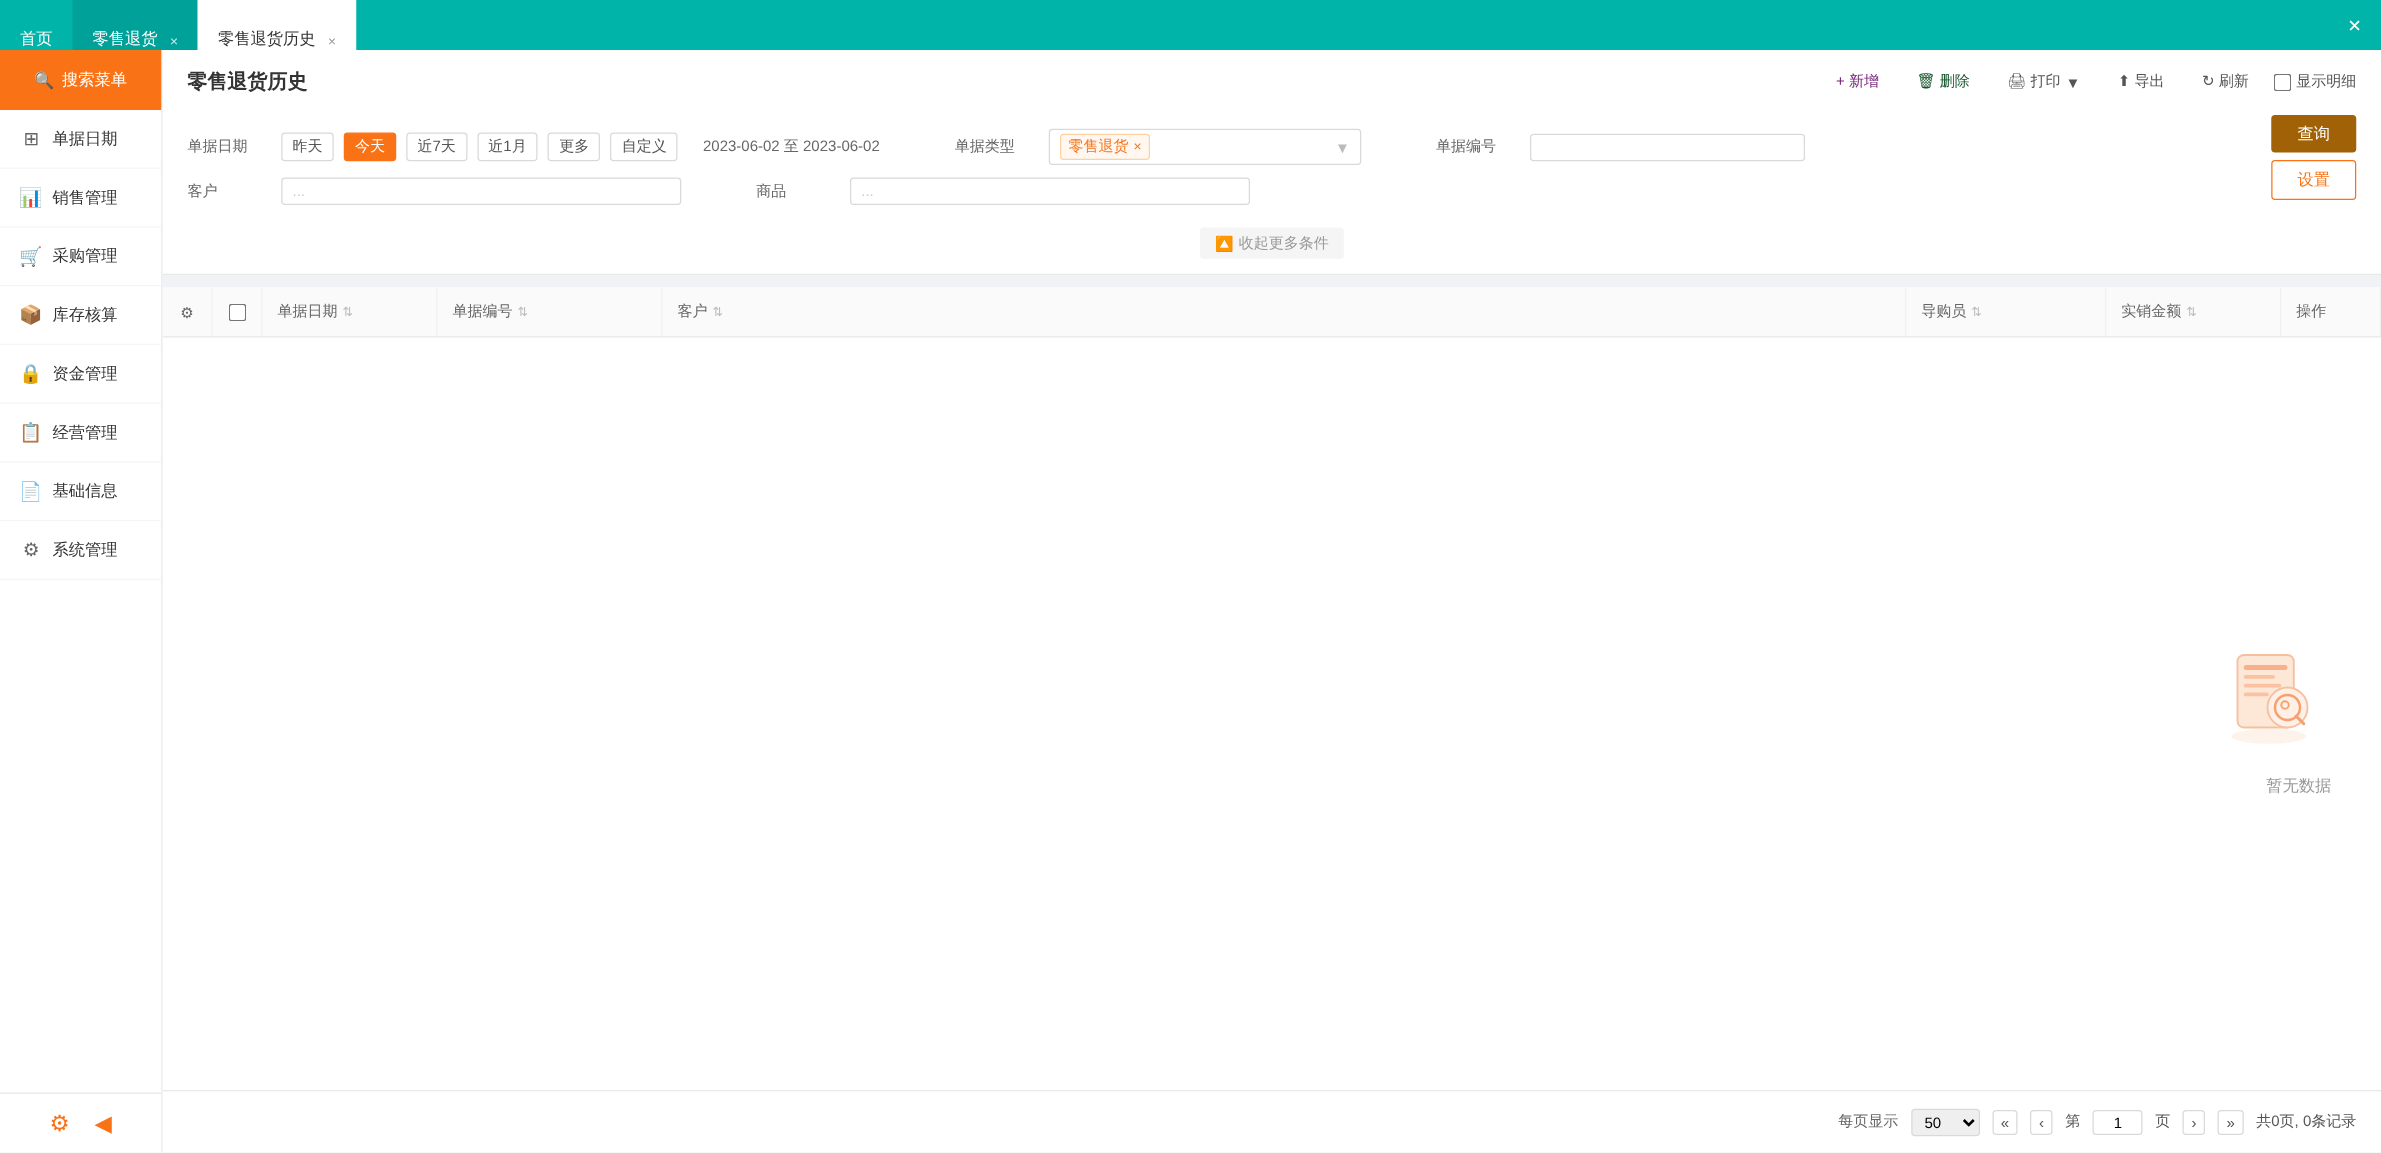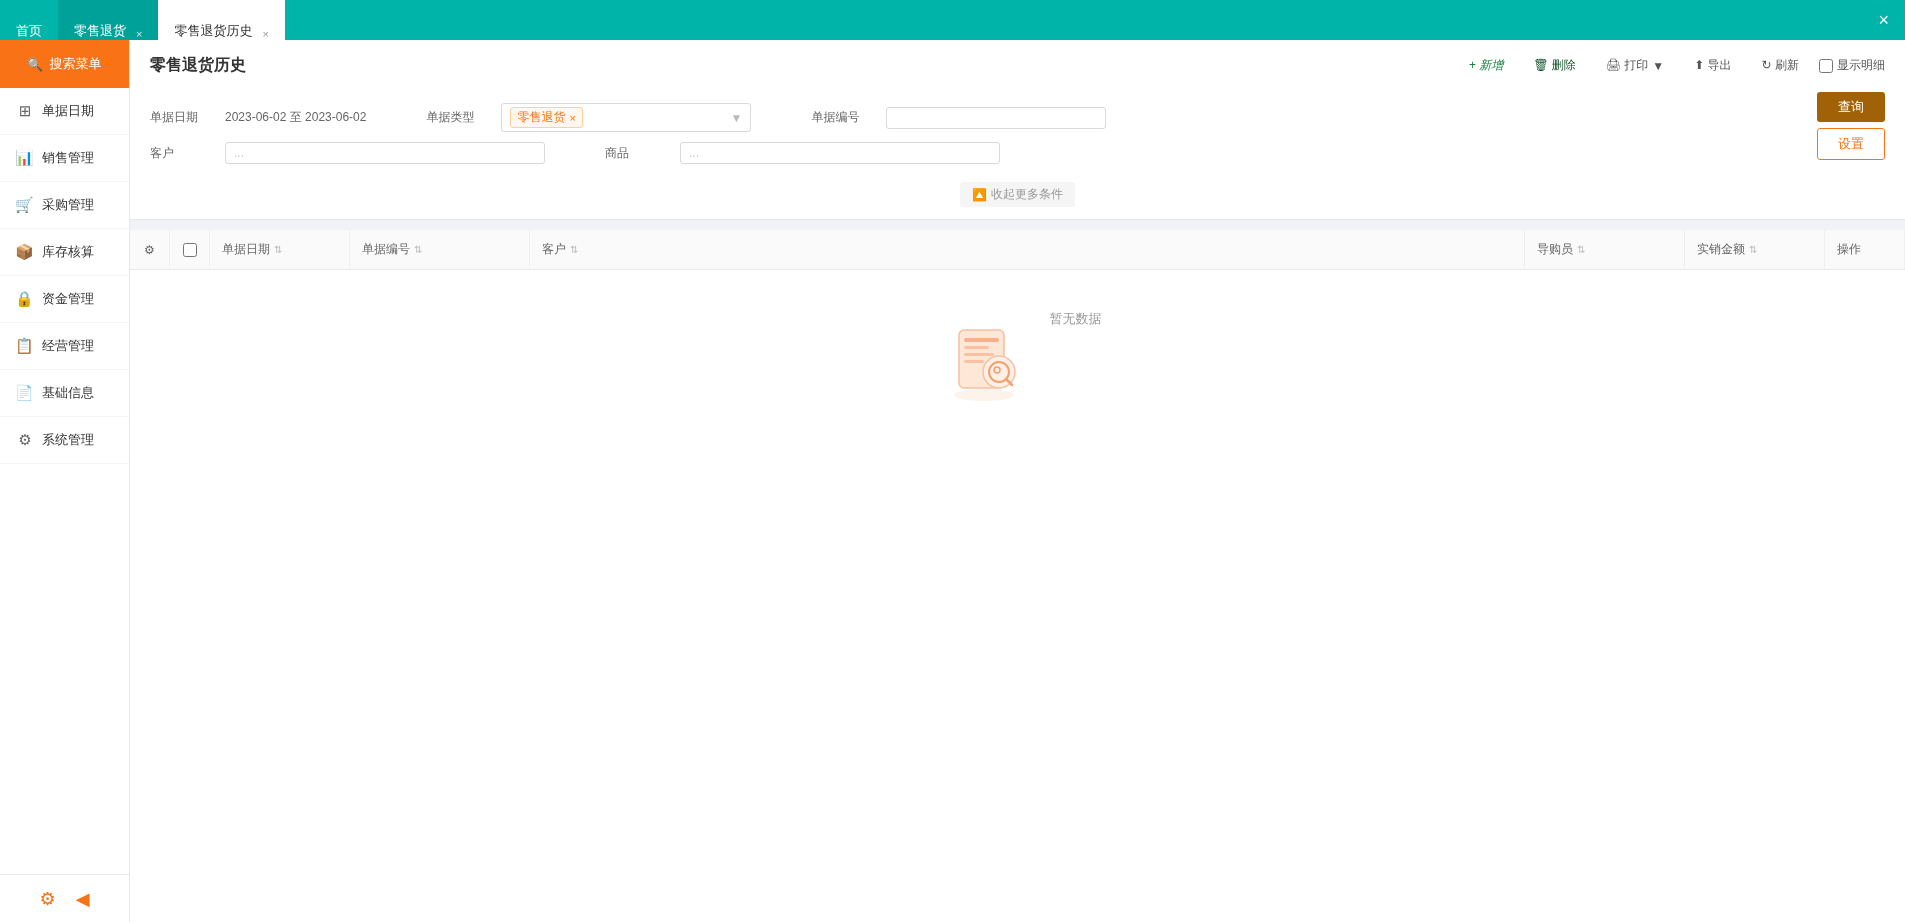--- a/index.html
+++ b/index.html
@@ -154,22 +154,21 @@
       gap: 4px;
       padding: 5px 10px;
       border: none;
       background: transparent;
       color: #555;
       font-size: 12px;
       cursor: pointer;
       border-radius: 3px;
     }
     .toolbar-btn.new-btn {
-      color: #15803d;
-      font-style: italic;
+      color: #701a75;
     }
     .toolbar-btn.delete-btn {
       color: #14532d;
     }
     .show-detail-label {
       display: flex;
       align-items: center;
       gap: 4px;
       font-size: 12px;
       color: #555;
@@ -300,22 +299,22 @@
     .th-customer { flex: 1; }
     .th-guide { width: 160px; text-align: center; }
     .th-amount { width: 140px; }
     .th-action { width: 80px; }
     .sort-icon { color: #bbb; font-size: 10px; }
 
     
     .empty-state {
       flex: 1;
       display: flex;
-      flex-direction: row;
-      align-items: flex-start;
+      flex-direction: column;
+      align-items: flex-end;
       justify-content: center;
       gap: 16px;
       padding: 40px;
     }
     .empty-icon {
       width: 100px;
       height: 100px;
     }
     .empty-text {
       color: #999;
@@ -458,20 +457,28 @@
           <label class="show-detail-label">
             <input type="checkbox" class="checkbox-input" style="">
             <span>显示明细</span>
           </label>
         </div>
       </div>
 
       <div class="filter-area">
         <div class="filter-row">
           <span class="filter-label">单据日期</span>
+          <div class="date-filter">
+            <button class="date-btn">昨天</button>
+            <button class="date-btn active">今天</button>
+            <button class="date-btn">近7天</button>
+            <button class="date-btn">近1月</button>
+            <button class="date-btn">更多</button>
+            <button class="date-btn">自定义</button>
+          </div>
           <span class="date-range">2023-06-02 至 2023-06-02</span>
 
           <span class="filter-label" style="margin-left:40px;">单据类型</span>
           <div class="filter-select" style="min-width:250px;">
             <span style="display:flex;align-items:center;gap:4px;">
               <span class="filter-tag">
                 <span>零售退货</span>
                 <span class="remove">×</span>
               </span>
             </span>
@@ -551,14 +558,30 @@
           <rect x="30" y="50" width="20" height="3" rx="1.5" fill="#f9b08a" opacity="0.7"></rect>
           <circle cx="65" cy="62" r="16" fill="#fef0e6" stroke="#f5c0a0" stroke-width="1.5"></circle>
           <circle cx="65" cy="62" r="10" fill="none" stroke="#f5a070" stroke-width="2"></circle>
           <line x1="72" y1="69" x2="78" y2="75" stroke="#f5a070" stroke-width="2.5" stroke-linecap="round"></line>
           <circle cx="63" cy="60" r="3" fill="none" stroke="#f5a070" stroke-width="1.5"></circle>
         </svg>
         <span class="empty-text">暂无数据</span>
       </div>
     </div>
 
+    <div class="pagination-bar">
+      <span class="page-size-label">每页显示</span>
+      <select class="page-size-select">
+        <option>50</option>
+        <option>100</option>
+        <option>200</option>
+      </select>
+      <button class="page-nav-btn">«</button>
+      <button class="page-nav-btn">‹</button>
+      <span>第</span>
+      <input class="page-input" type="text" value="1" style="">
+      <span>页</span>
+      <button class="page-nav-btn">›</button>
+      <button class="page-nav-btn">»</button>
+      <span>共0页, 0条记录</span>
+    </div>
   </div>
 </div>
 
 </body></html>

